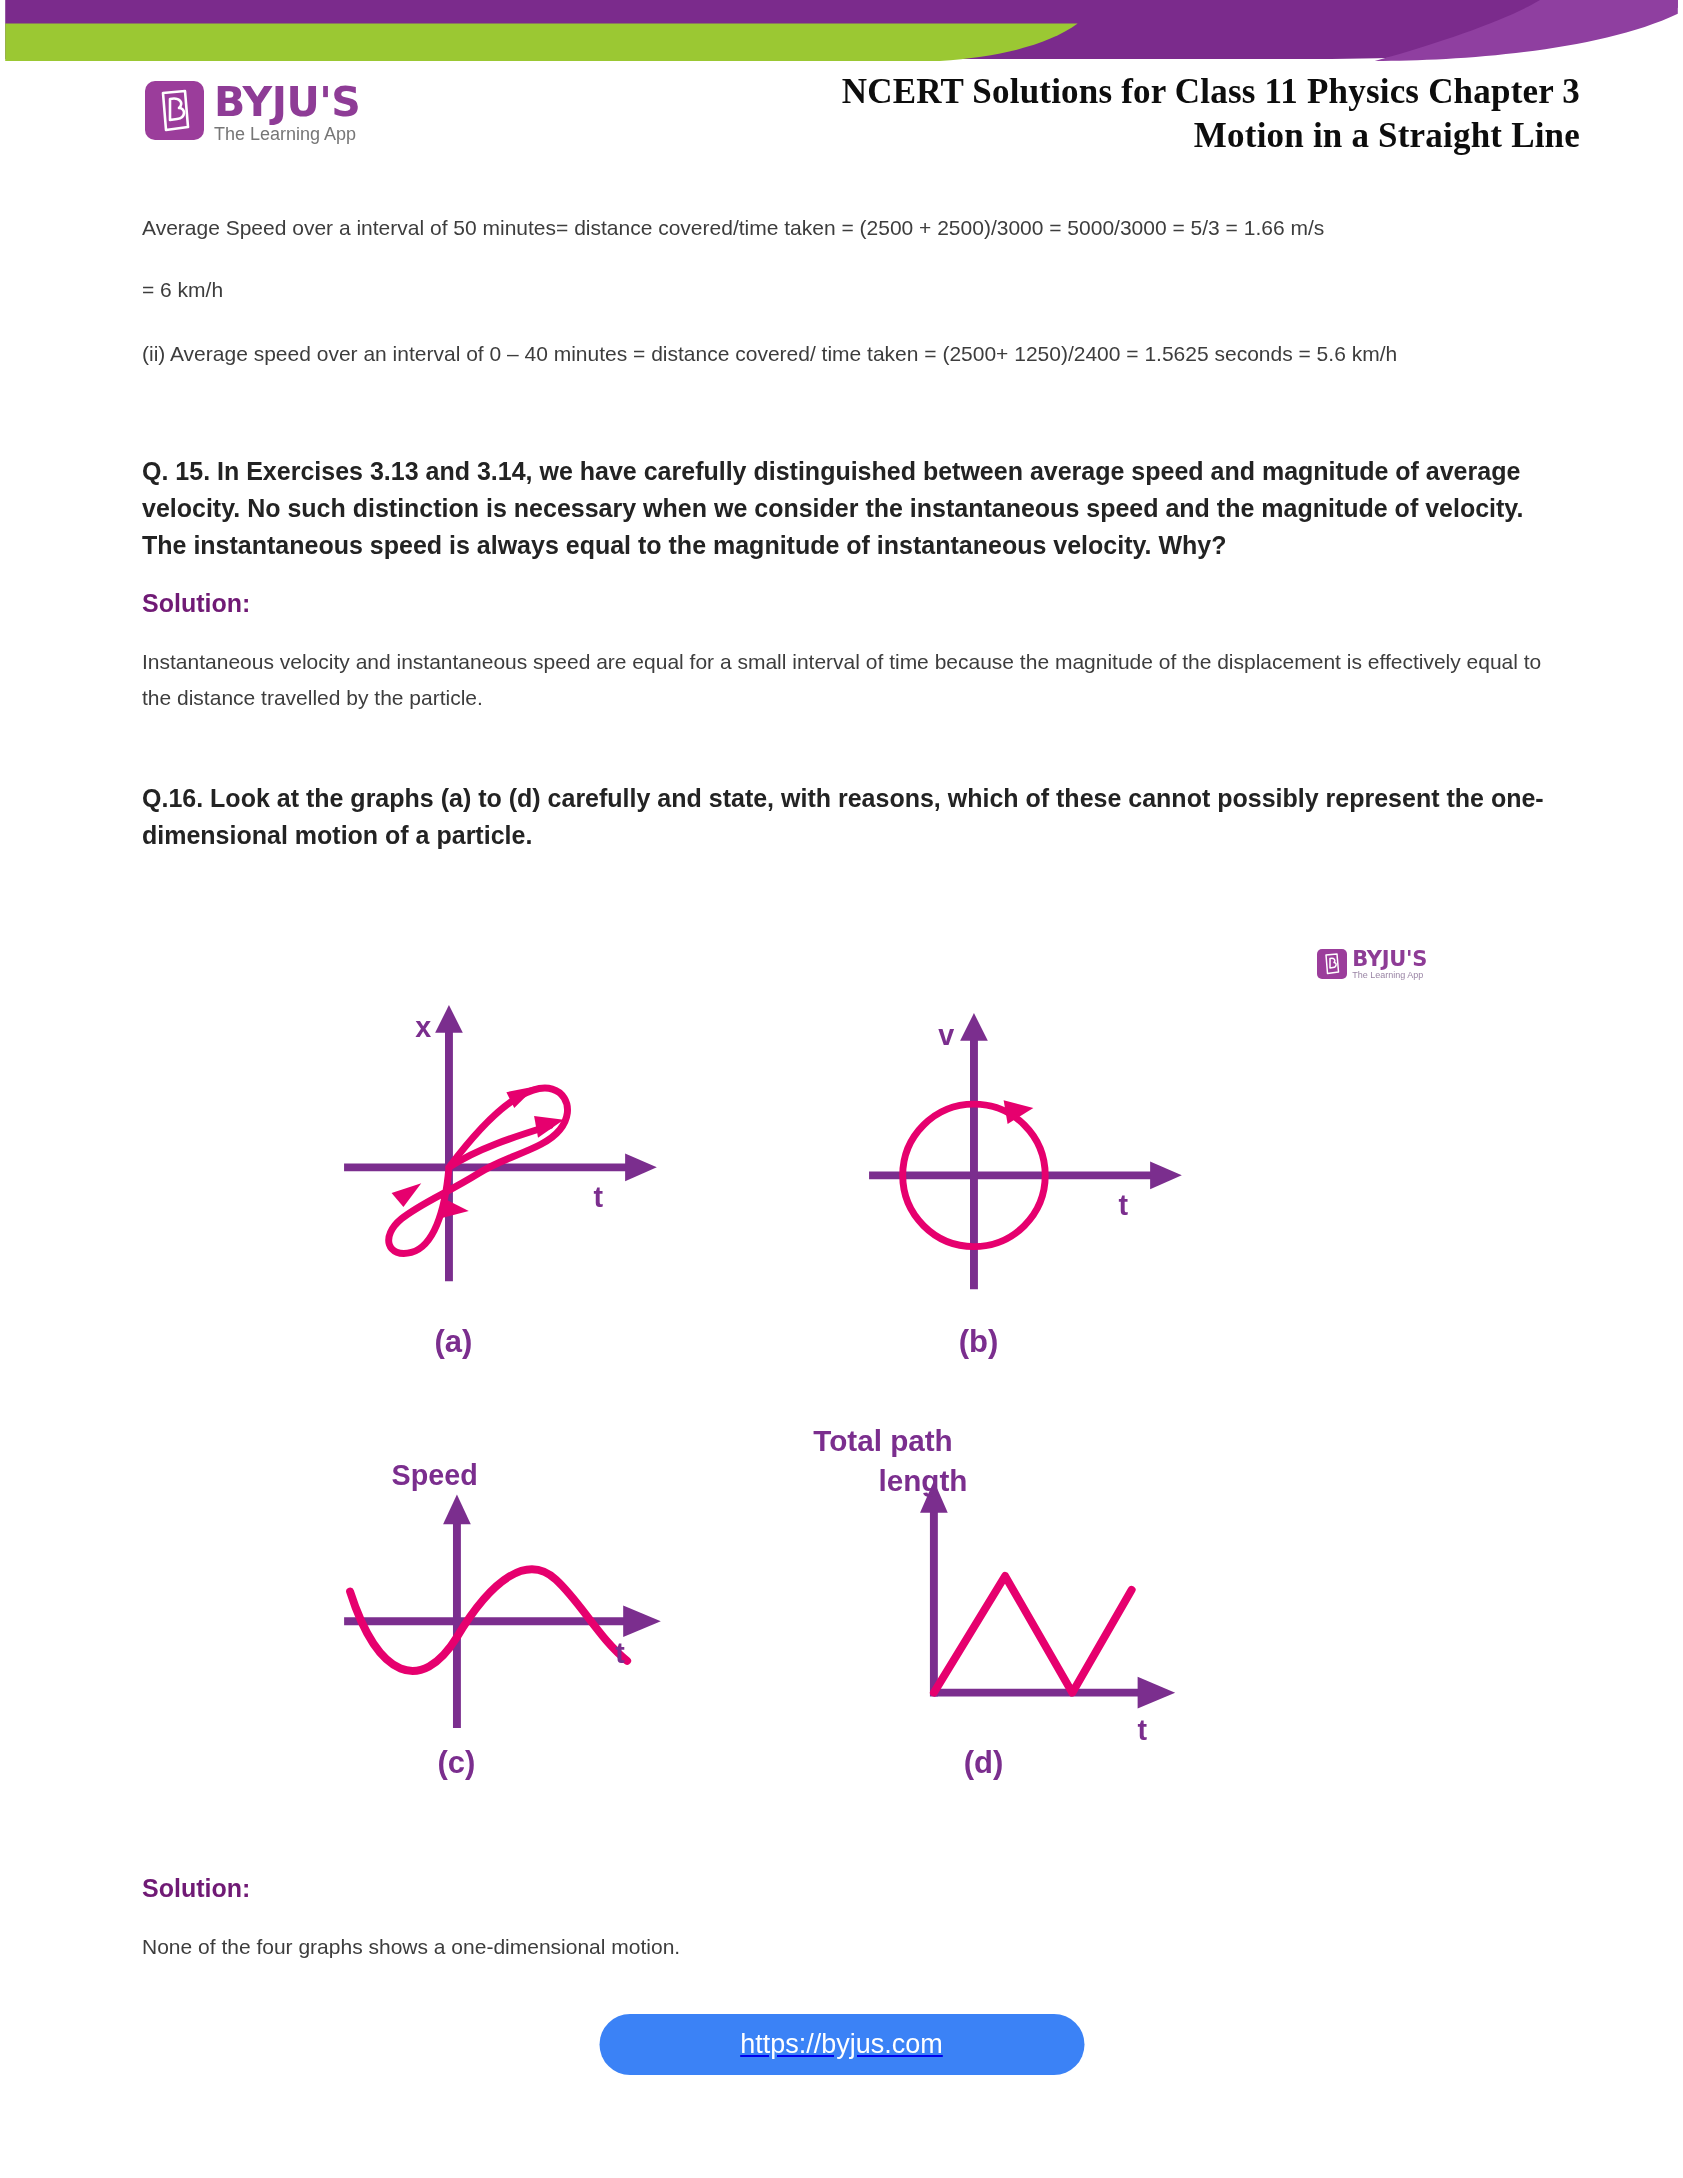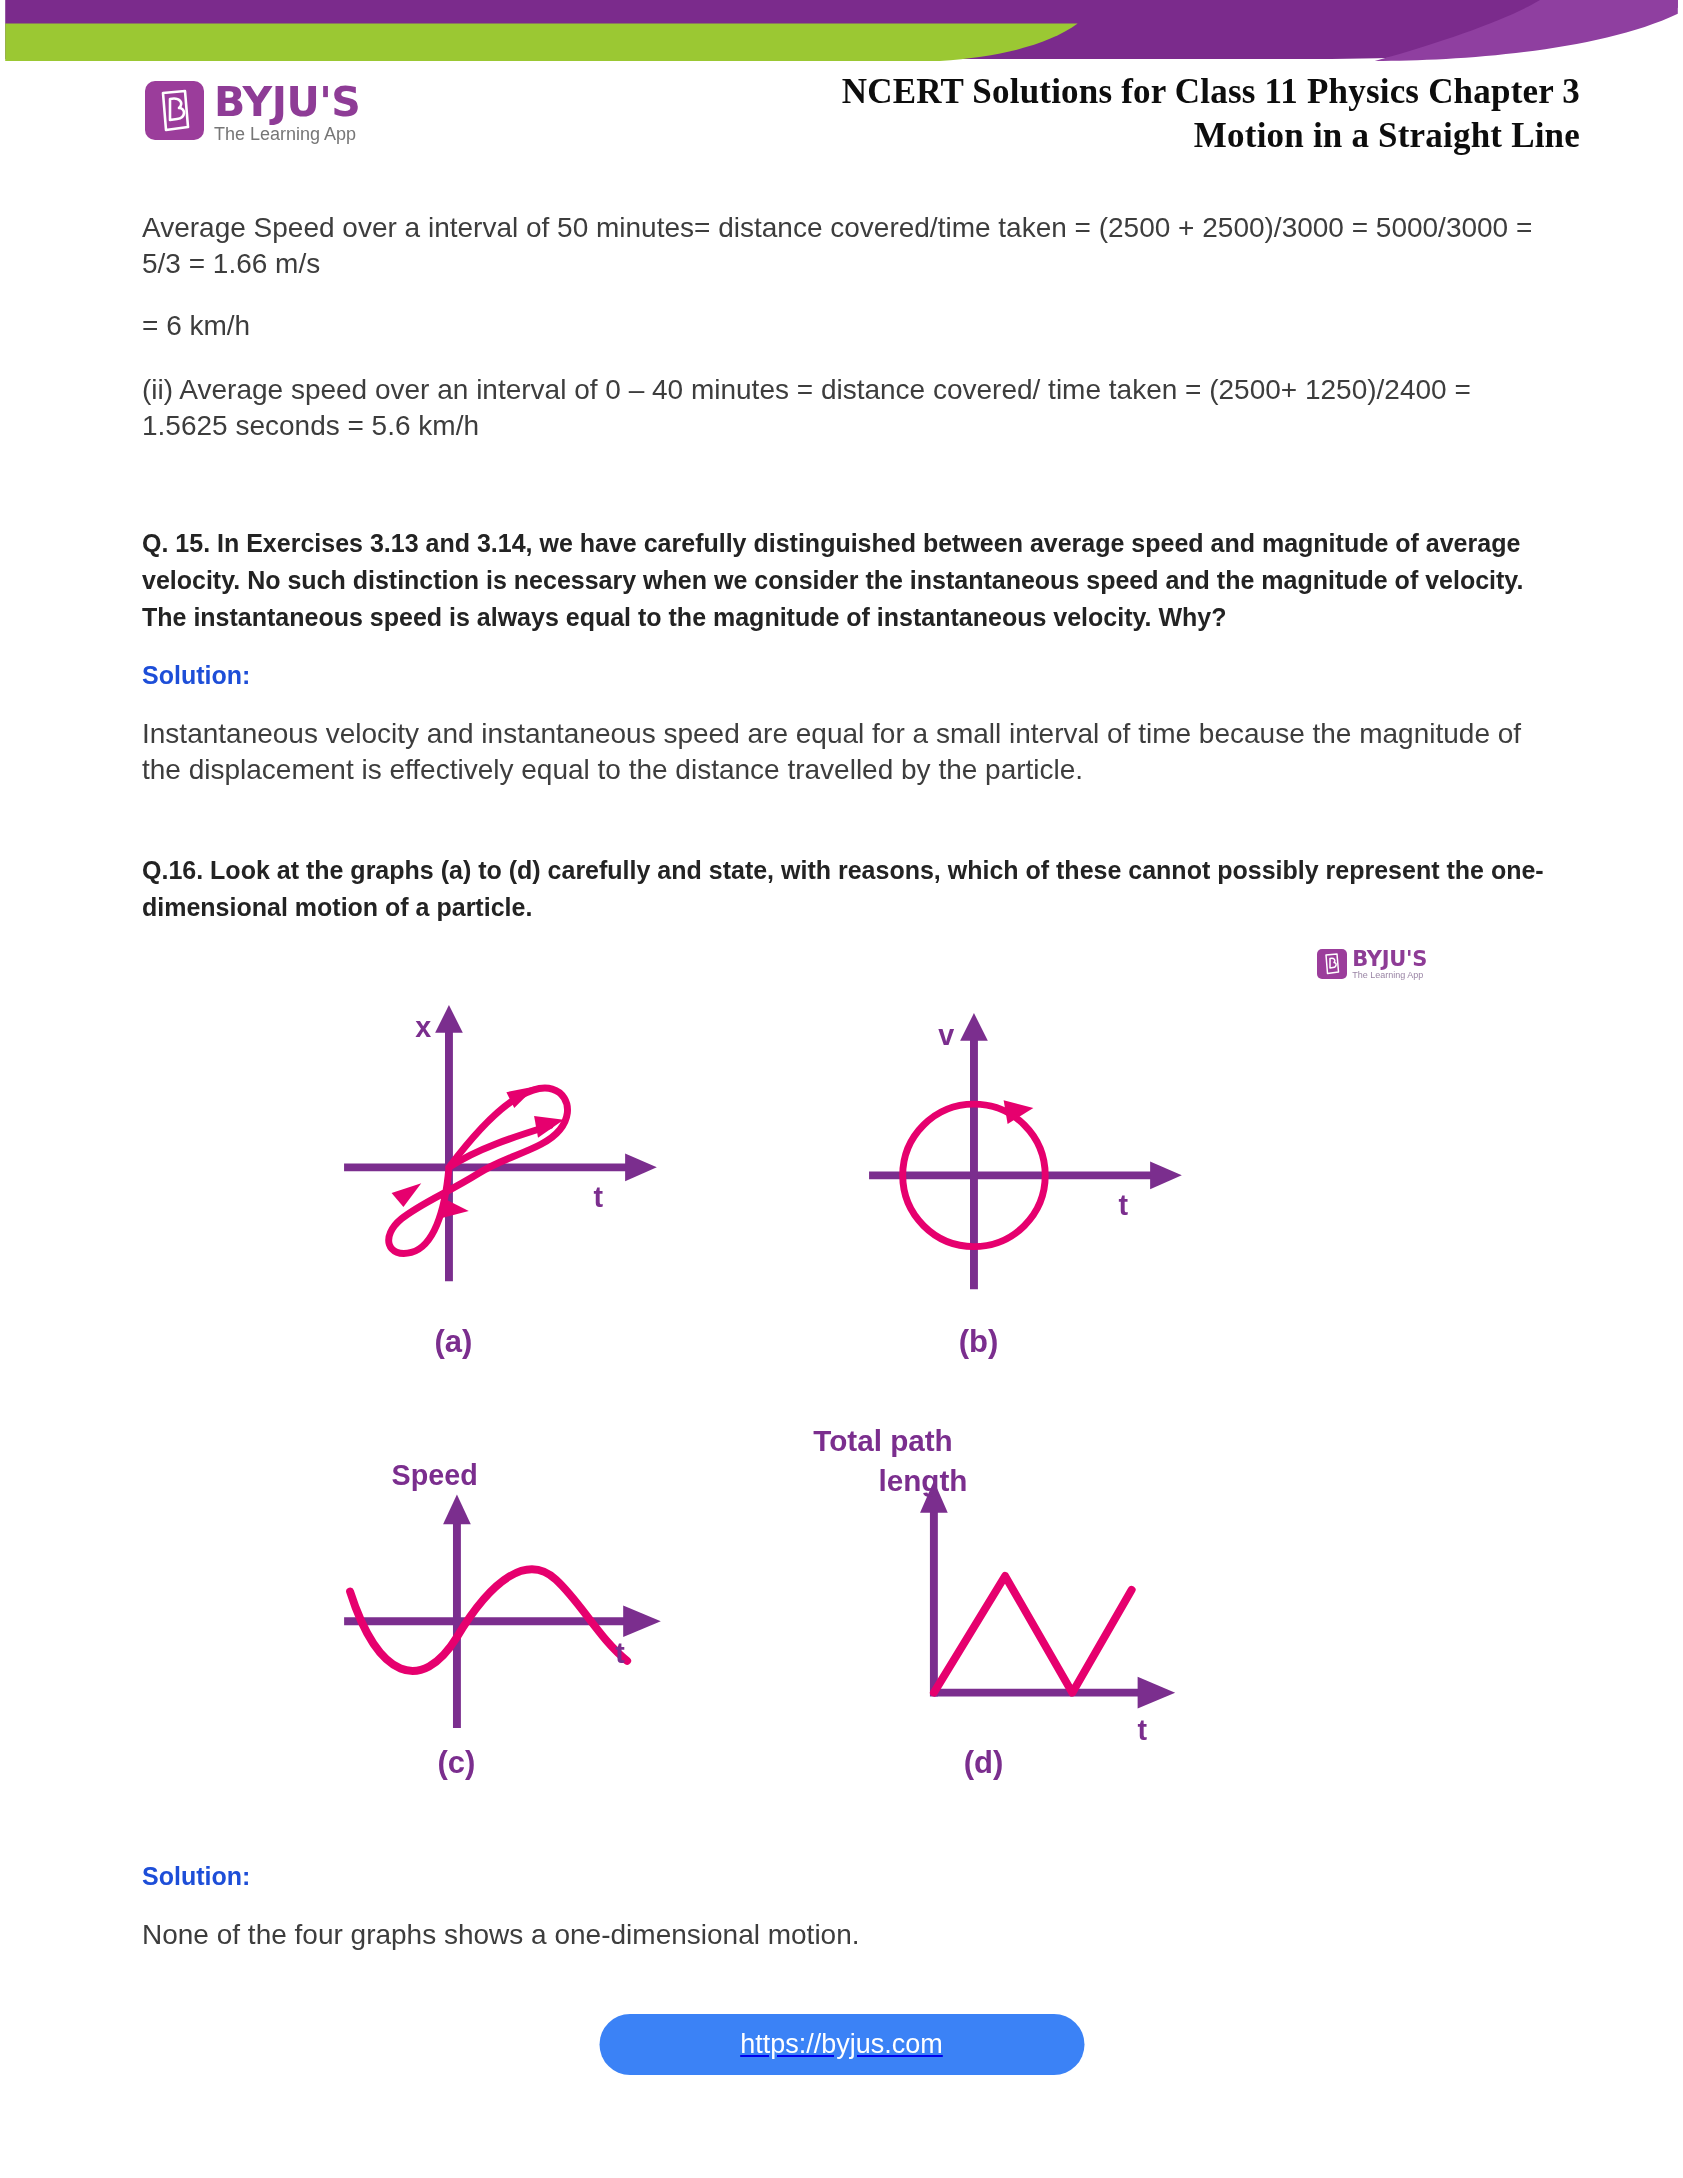--- a/index.html
+++ b/index.html
@@ -83,39 +83,39 @@
 
   
   .content {
     position: absolute;
     left: 142px;
     top: 210px;
     width: 1406px;
   }
   p.para {
     margin: 0 0 28px 0;
-    font-size: 28px;
+    font-size: 21px;
     line-height: 36px;
     color: #3d3d3d;
     font-weight: 400;
   }
   p.para.tight { margin-bottom: 26px; }
   p.q {
     margin: 0 0 22px 0;
     font-size: 25px;
     line-height: 37px;
     font-weight: 700;
     color: #232323;
   }
   p.sol-label {
-    margin: 0 0 24px 0;
+    margin: 12px 0 24px 0;
     font-size: 25px;
     line-height: 34px;
     font-weight: 700;
-    color: #1d4ed8;
+    color: #701a75;
   }
   .gap-lg { height: 53px; }
   .gap-md { height: 36px; }
 
   
   .figure {
     position: absolute;
     left: 142px;
     top: 948px;
     width: 1406px;

